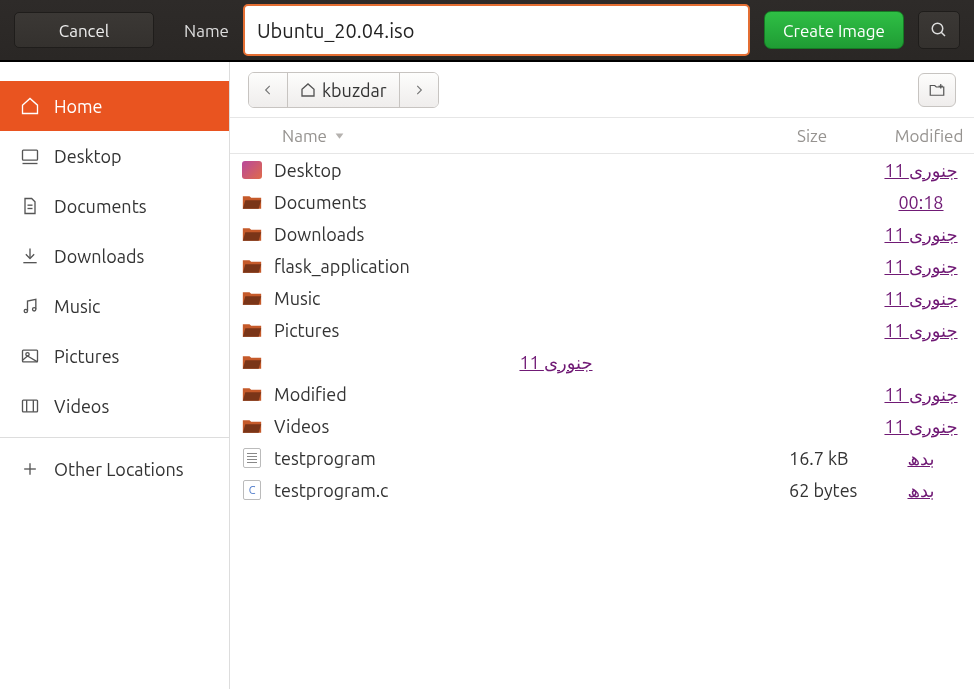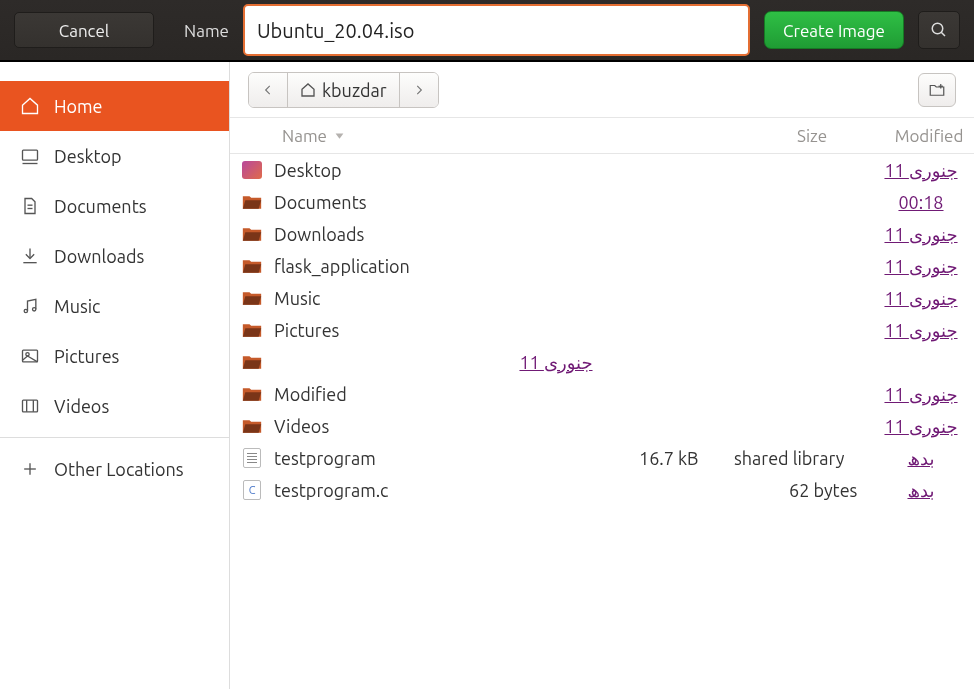--- a/index.html
+++ b/index.html
@@ -358,21 +358,20 @@
           <div class="c c-size"></div>
           <div class="c c-type"></div>
           <div class="c c-mod">11 جنوری</div>
         </div>
         <div class="row">
           <div class="c c-ic">
             <div class="ic-file lines"></div>
           </div>
           <div class="c c-name">testprogram</div>
           <div class="c c-size">16.7 kB</div>
-          <div class="c c-type">shared library</div>
           <div class="c c-mod">بدھ</div>
         </div>
         <div class="row">
           <div class="c c-ic">
             <div class="ic-file">C</div>
           </div>
           <div class="c c-name">testprogram.c</div>
           <div class="c c-size">62 bytes</div>
           <div class="c c-mod">بدھ</div>
         </div>

